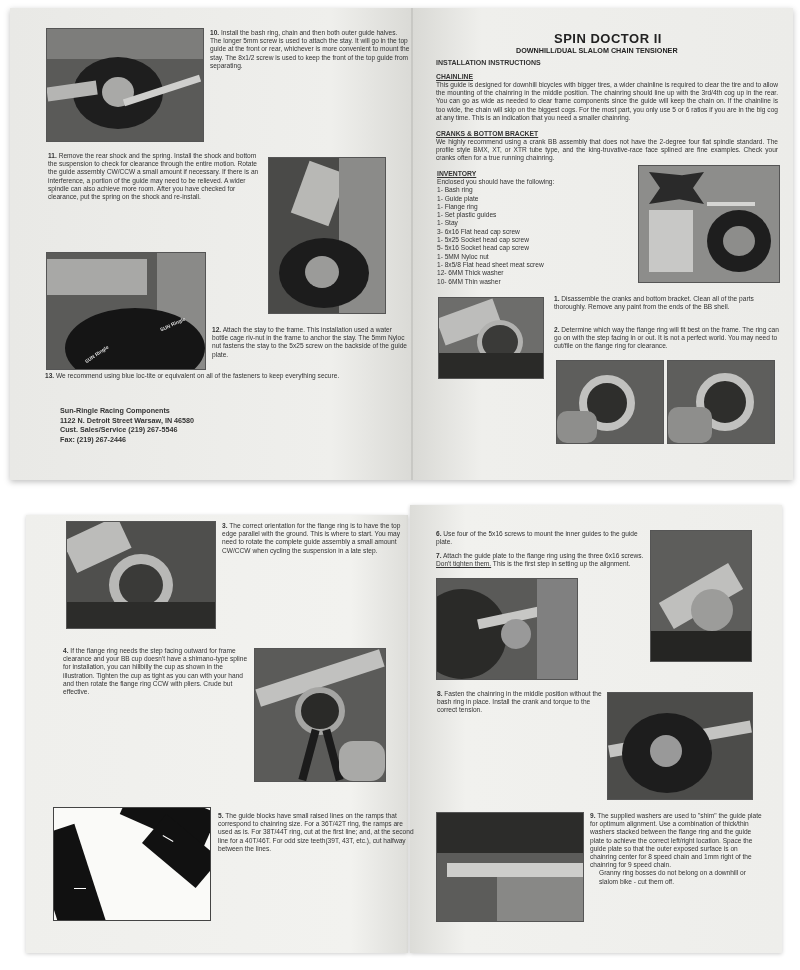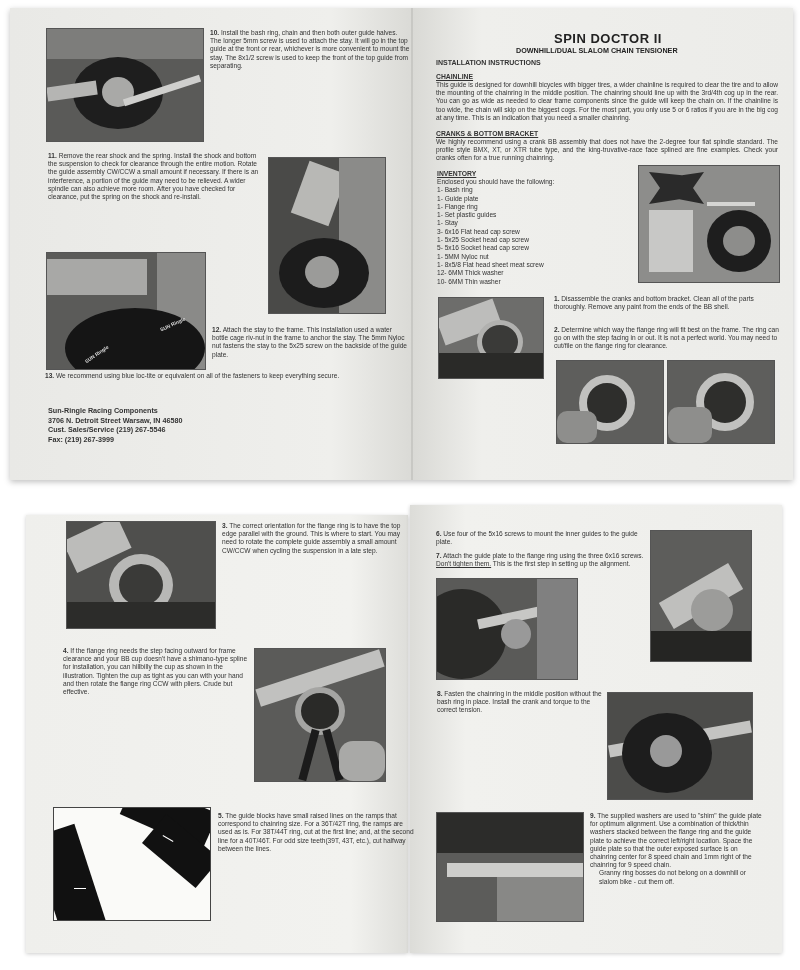--- a/index.html
+++ b/index.html
@@ -79,25 +79,25 @@
 <div class="txt" style="left:212px;top:326px;width:196px;">
   <span class="num">12.</span>
   <span>Attach the stay to the frame. This installation used a water bottle cage riv-nut in the frame to anchor the stay. The 5mm Nyloc nut fastens the stay to the 5x25 screw on the backside of the guide plate.</span>
 </div>
 
 <div class="txt" style="left:45px;top:372px;width:340px;white-space:nowrap;">
   <span class="num">13.</span>
   <span>We recommend using blue loc-tite or equivalent on all of the fasteners to keep everything secure.</span>
 </div>
 
-<div class="addr" style="left:48px;top:406px;">
+<div class="addr" style="left:60px;top:406px;">
   <div>Sun-Ringle Racing Components</div>
-  <div>3706 N. Detroit Street  Warsaw, IN 46580</div>
+  <div>1122 N. Detroit Street  Warsaw, IN 46580</div>
   <div>Cust. Sales/Service (219) 267-5546</div>
-  <div>Fax: (219) 267-3999</div>
+  <div>Fax: (219) 267-2446</div>
 </div>
 
 <div class="h-title" style="left:554px;top:31px;">SPIN DOCTOR II</div>
 <div class="h-sub" style="left:516px;top:46px;">DOWNHILL/DUAL SLALOM CHAIN TENSIONER</div>
 <div class="h-sec" style="left:436px;top:59px;">INSTALLATION INSTRUCTIONS</div>
 
 <div class="h-sec u" style="left:436px;top:73px;font-size:6.8px;">CHAINLINE</div>
 <div class="txt" style="left:436px;top:81px;width:342px;text-align:justify;">This guide is designed for downhill bicycles with bigger tires, a wider chainline is required to clear the tire and to allow the mounting of the chainring in the middle position. The chainring should line up with the 3rd/4th cog up in the rear. You can go as wide as needed to clear frame components since the guide will keep the chain on. If the chainline is too wide, the chain will skip on the biggest cogs. For the most part, you only use 5 or 6 ratios if you are in the big cog at any time. This is an indication that you need a smaller chainring.</div>
 
 <div class="h-sec u" style="left:436px;top:130px;font-size:6.8px;">CRANKS &amp; BOTTOM BRACKET</div>

